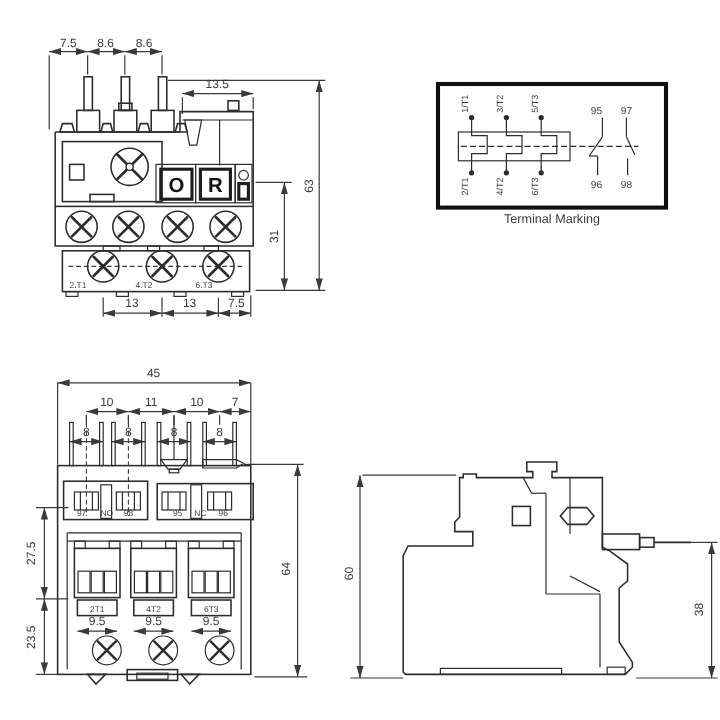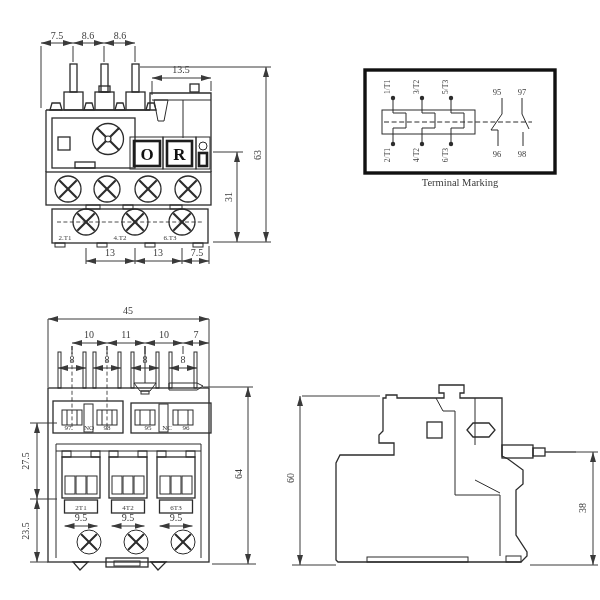--- a/index.html
+++ b/index.html
@@ -1,17 +1,17 @@
 <!DOCTYPE html>
 <html><head>
 <meta charset="utf-8">
 <style>
   html,body{margin:0;padding:0;background:#fff;}
   #stage{position:relative;width:600px;height:600px;background:#ffffff;overflow:hidden;
-         font-family:Liberation Serif, serif;}
+         font-family:Liberation Sans, sans-serif;}
   svg{position:absolute;left:0;top:0;}
   .o  {fill:none;stroke:#2c2c2c;stroke-width:1.3;stroke-linejoin:miter;}
   .ot {fill:none;stroke:#2c2c2c;stroke-width:1;}
   .ob {fill:none;stroke:#1d1d1d;stroke-width:2.6;}
   .obx{fill:none;stroke:#111;stroke-width:3.4;}
   .fs {fill:#2c2c2c;stroke:none;}
   .d  {fill:none;stroke:#3a3a3a;stroke-width:1;}
   .dsh{fill:none;stroke:#3a3a3a;stroke-width:0.9;stroke-dasharray:4 2.4;}
   .dsh2{fill:none;stroke:#2c2c2c;stroke-width:1;stroke-dasharray:5 2.6;}
   text{fill:#3c3c3c;}

